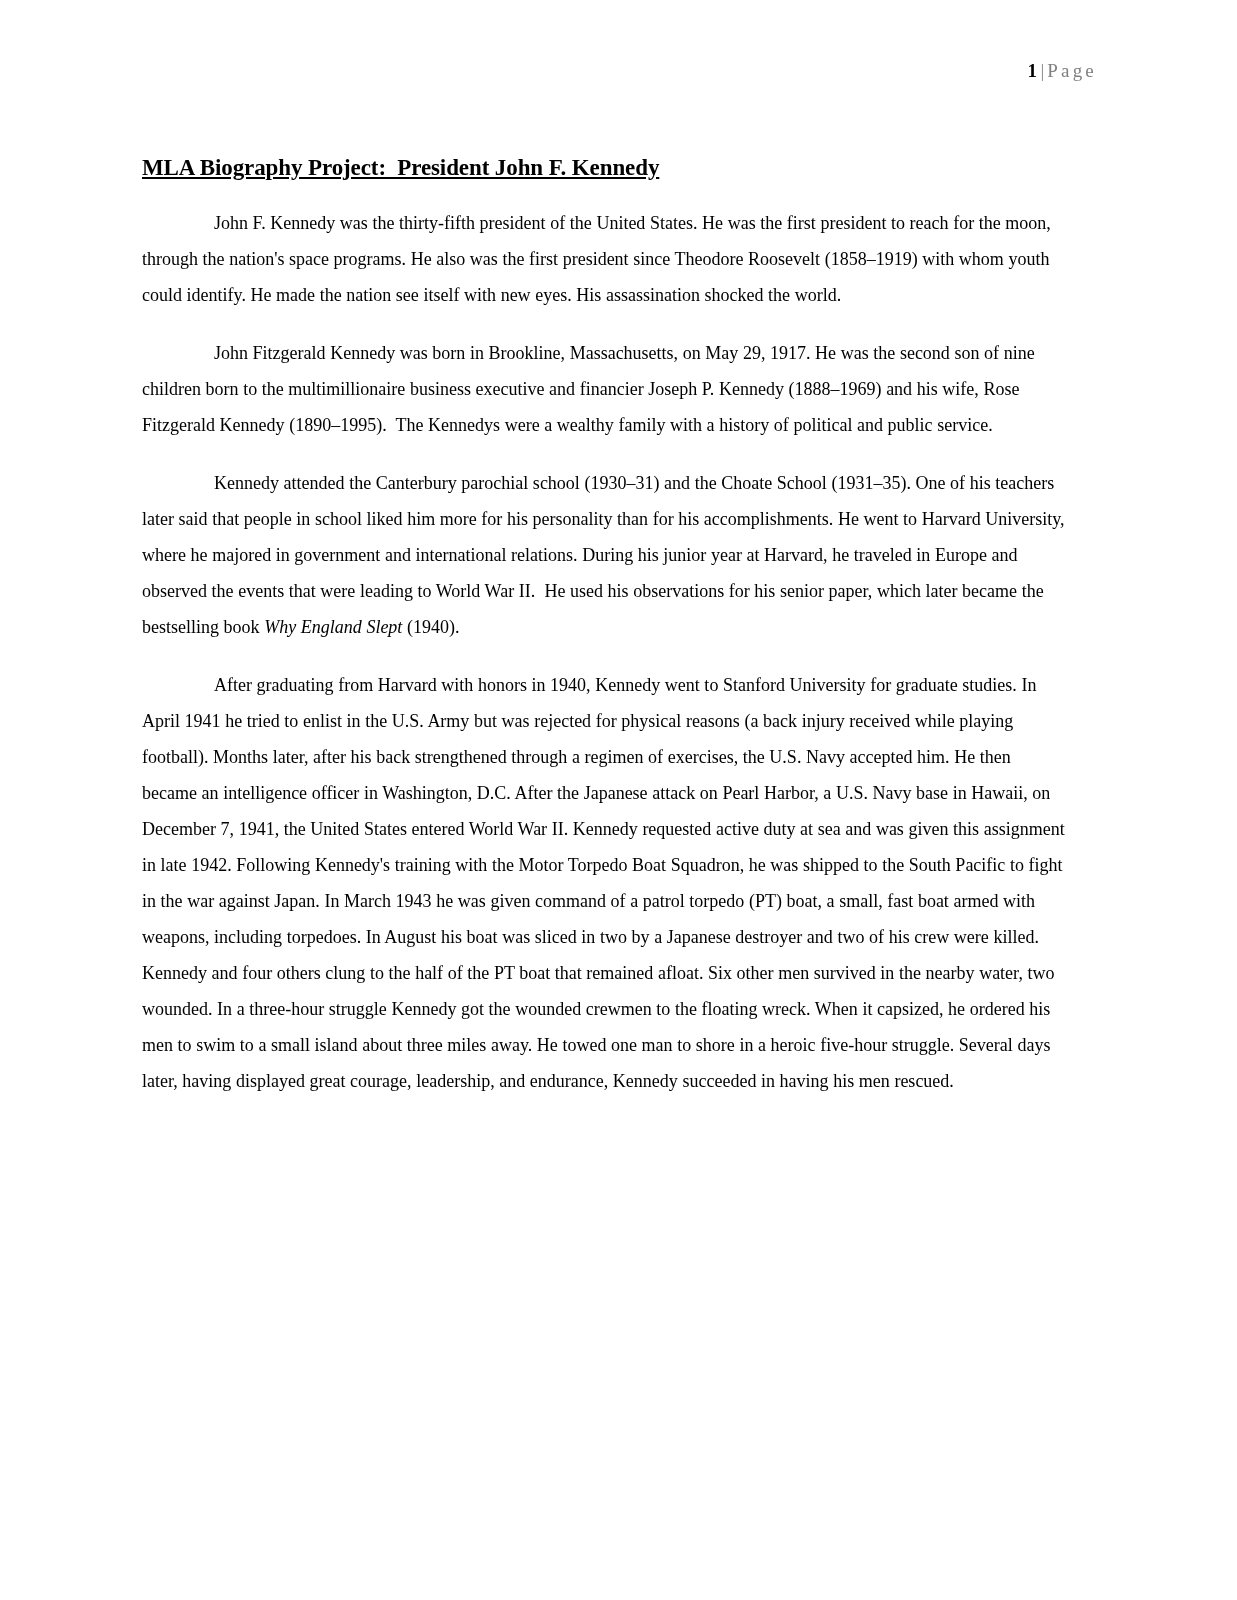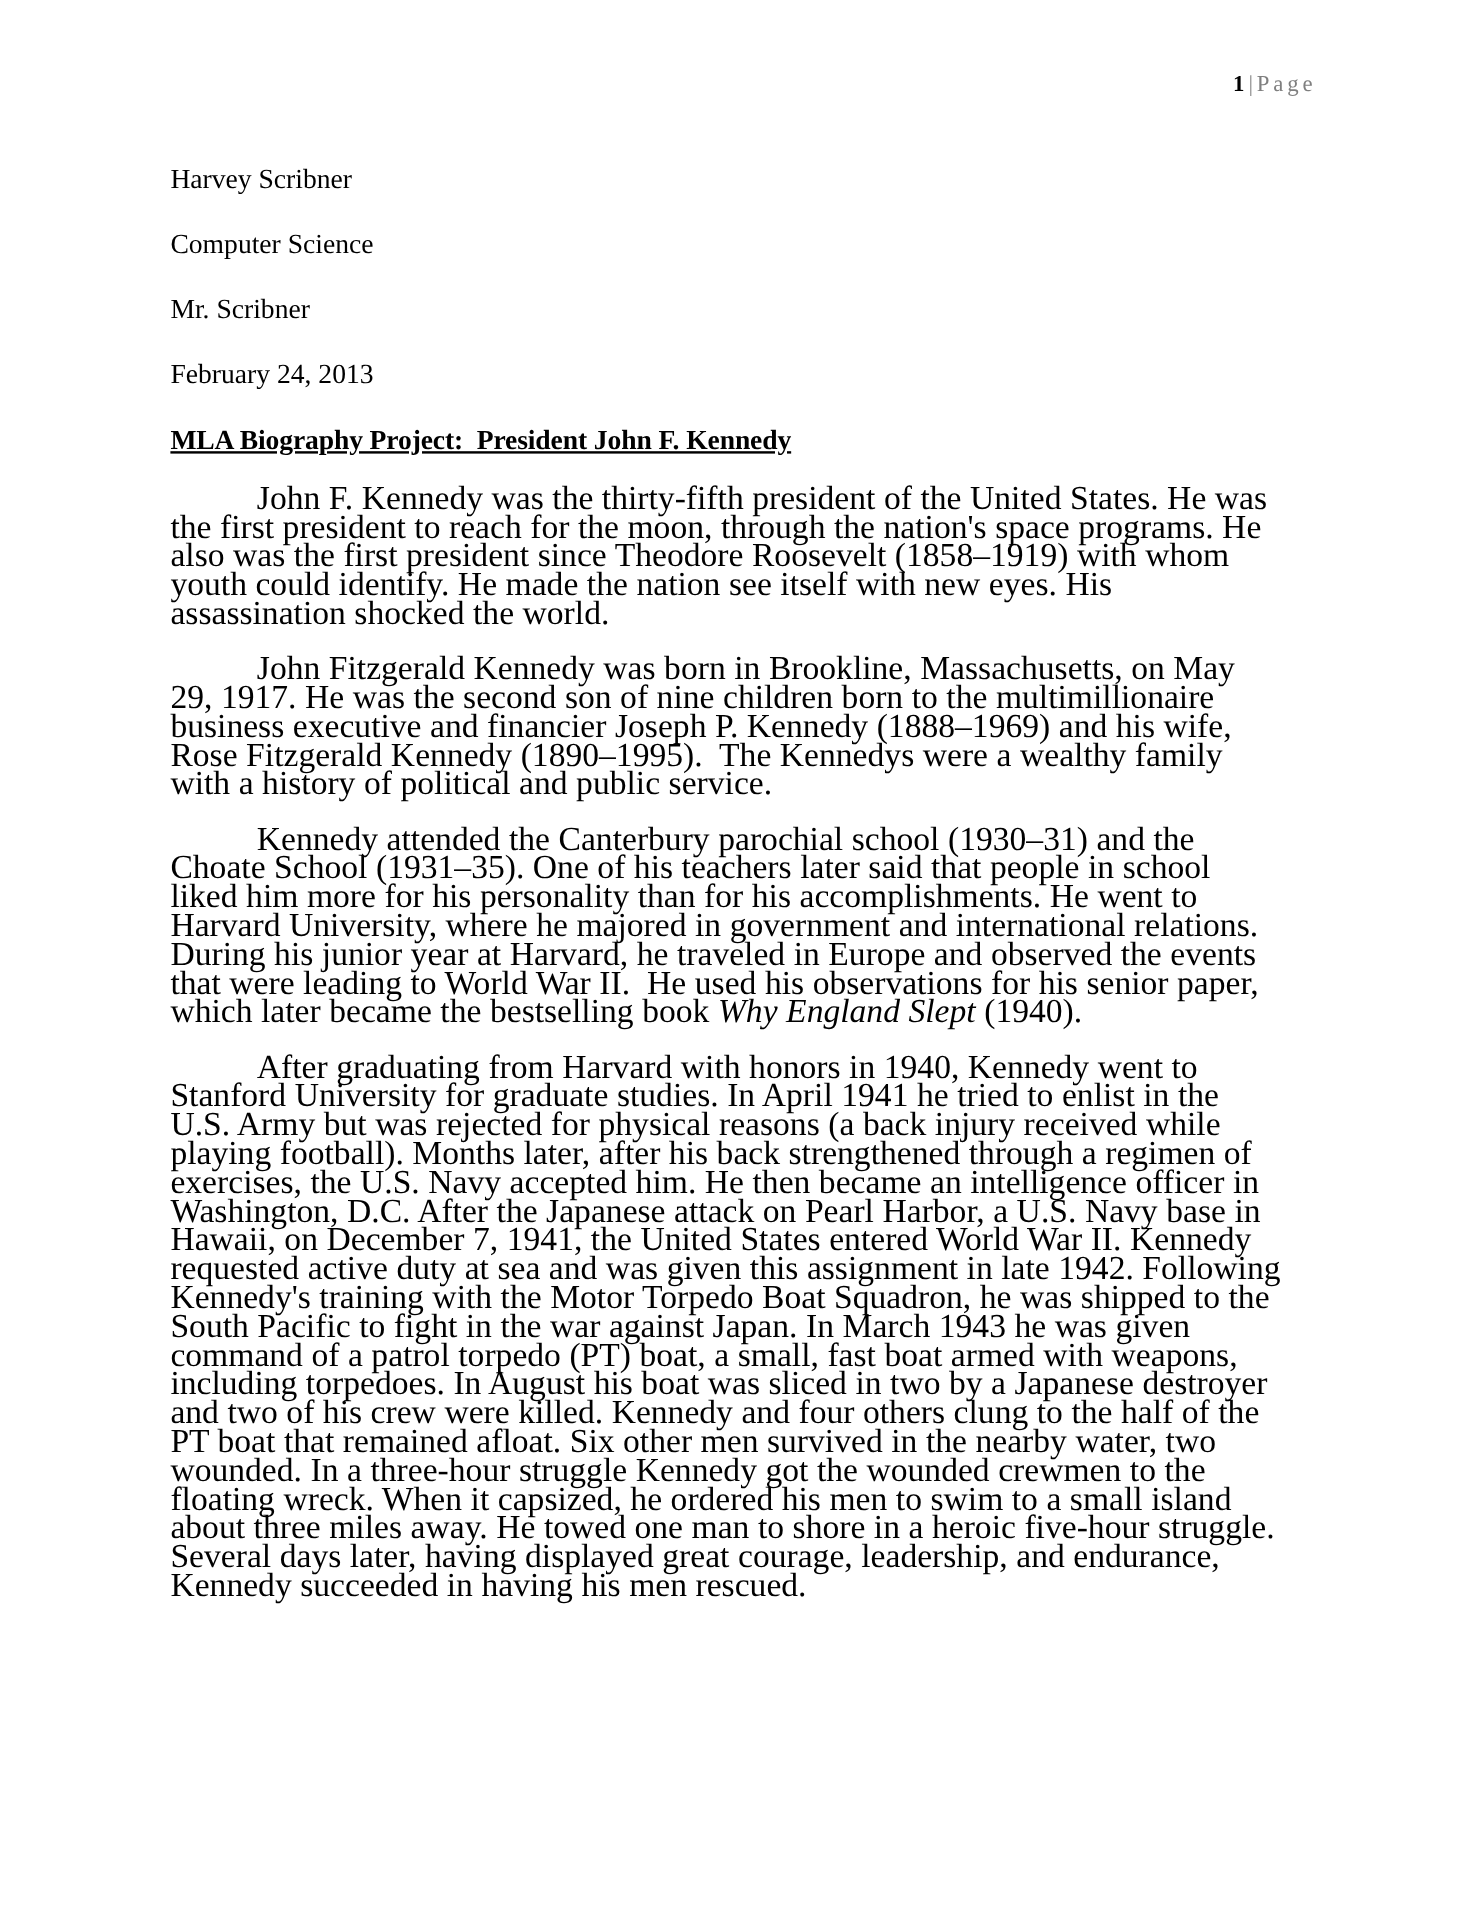--- a/index.html
+++ b/index.html
@@ -71,22 +71,22 @@
     font-weight: bold;
     text-align: left;
     text-decoration: underline;
     text-underline-offset: 2px;
     margin: 17px 0 24px 0;
     white-space: pre-wrap;
     letter-spacing: -0.1px;
   }
 
   .para {
-    font-size: 28px;
-    line-height: 24px;
+    font-size: 18px;
+    line-height: 36px;
     text-align: left;
     text-indent: 72px;
     margin: 0 0 22px 0;
     white-space: pre-wrap;
     word-spacing: 0.1px;
   }
   .para:last-child {
     margin-bottom: 15px;
   }
   .para em {
@@ -97,26 +97,20 @@
 <body>
 
 <div class="page">
 
   <div class="page-header">
     <span class="pg-num">1</span><span class="pg-sep">|</span><span class="pg-word">Page</span>
   </div>
 
   <div class="doc">
 
-    <div class="heading-block">
-      <div class="heading-line">Harvey Scribner</div>
-      <div class="heading-line">Computer Science</div>
-      <div class="heading-line">Mr. Scribner</div>
-      <div class="heading-line">February 24, 2013</div>
-    </div>
 
     <div class="doc-title">MLA Biography Project:  President John F. Kennedy</div>
 
     <p class="para">John F. Kennedy was the thirty-fifth president of the United States. He was the first president to reach for the moon, through the nation's space programs. He also was the first president since Theodore Roosevelt (1858–1919) with whom youth could identify. He made the nation see itself with new eyes. His assassination shocked the world.</p>
 
     <p class="para">John Fitzgerald Kennedy was born in Brookline, Massachusetts, on May 29, 1917. He was the second son of nine children born to the multimillionaire business executive and financier Joseph P. Kennedy (1888–1969) and his wife, Rose Fitzgerald Kennedy (1890–1995).  The Kennedys were a wealthy family with a history of political and public service.</p>
 
     <p class="para"><span>Kennedy attended the Canterbury parochial school (1930–31) and the Choate School (1931–35). One of his teachers later said that people in school liked him more for his personality than for his accomplishments. He went to Harvard University, where he majored in government and international relations. During his junior year at Harvard, he traveled in Europe and observed the events that were leading to World War II.  He used his observations for his senior paper, which later became the bestselling book </span><em>Why England Slept</em><span> (1940).</span></p>
 
     <p class="para">After graduating from Harvard with honors in 1940, Kennedy went to Stanford University for graduate studies. In April 1941 he tried to enlist in the U.S. Army but was rejected for physical reasons (a back injury received while playing football). Months later, after his back strengthened through a regimen of exercises, the U.S. Navy accepted him. He then became an intelligence officer in Washington, D.C. After the Japanese attack on Pearl Harbor, a U.S. Navy base in Hawaii, on December 7, 1941, the United States entered World War II. Kennedy requested active duty at sea and was given this assignment in late 1942. Following Kennedy's training with the Motor Torpedo Boat Squadron, he was shipped to the South Pacific to fight in the war against Japan. In March 1943 he was given command of a patrol torpedo (PT) boat, a small, fast boat armed with weapons, including torpedoes. In August his boat was sliced in two by a Japanese destroyer and two of his crew were killed. Kennedy and four others clung to the half of the PT boat that remained afloat. Six other men survived in the nearby water, two wounded. In a three-hour struggle Kennedy got the wounded crewmen to the floating wreck. When it capsized, he ordered his men to swim to a small island about three miles away. He towed one man to shore in a heroic five-hour struggle. Several days later, having displayed great courage, leadership, and endurance, Kennedy succeeded in having his men rescued.</p>

